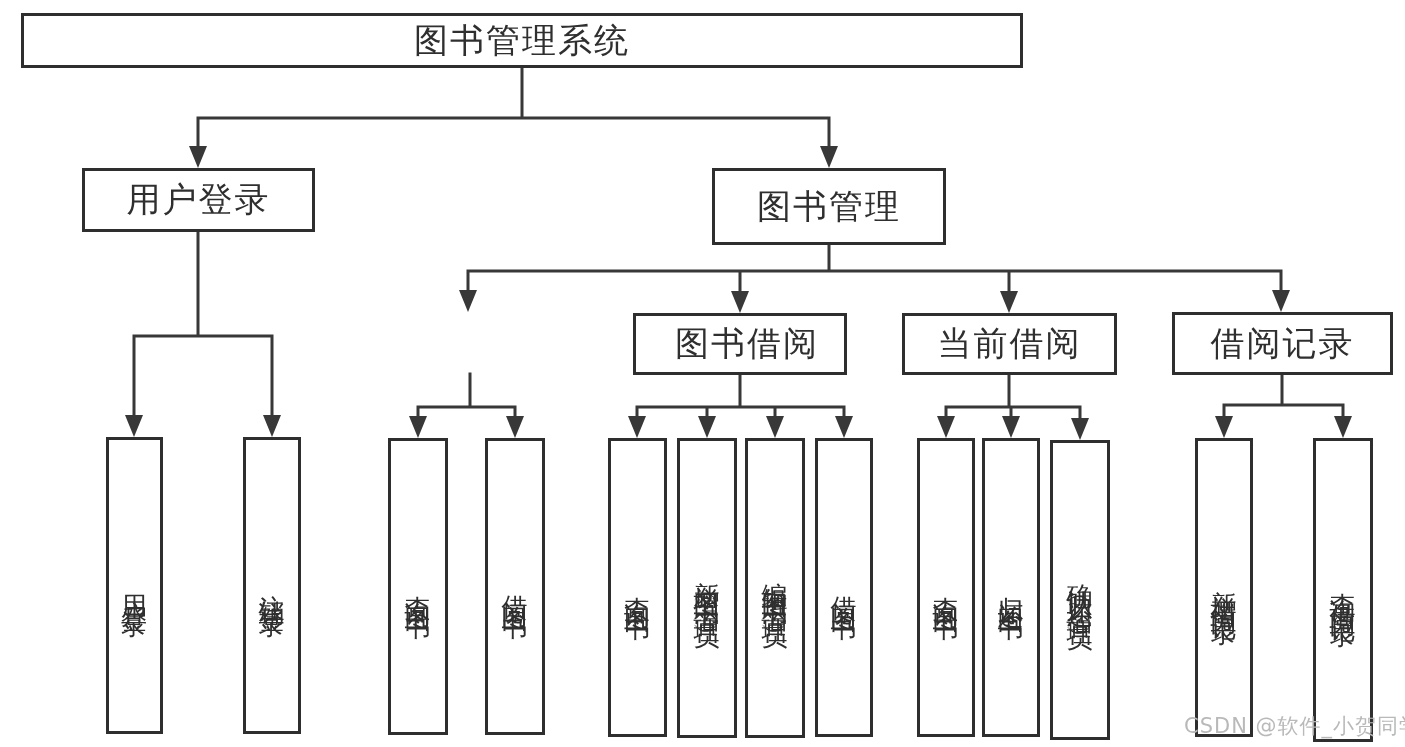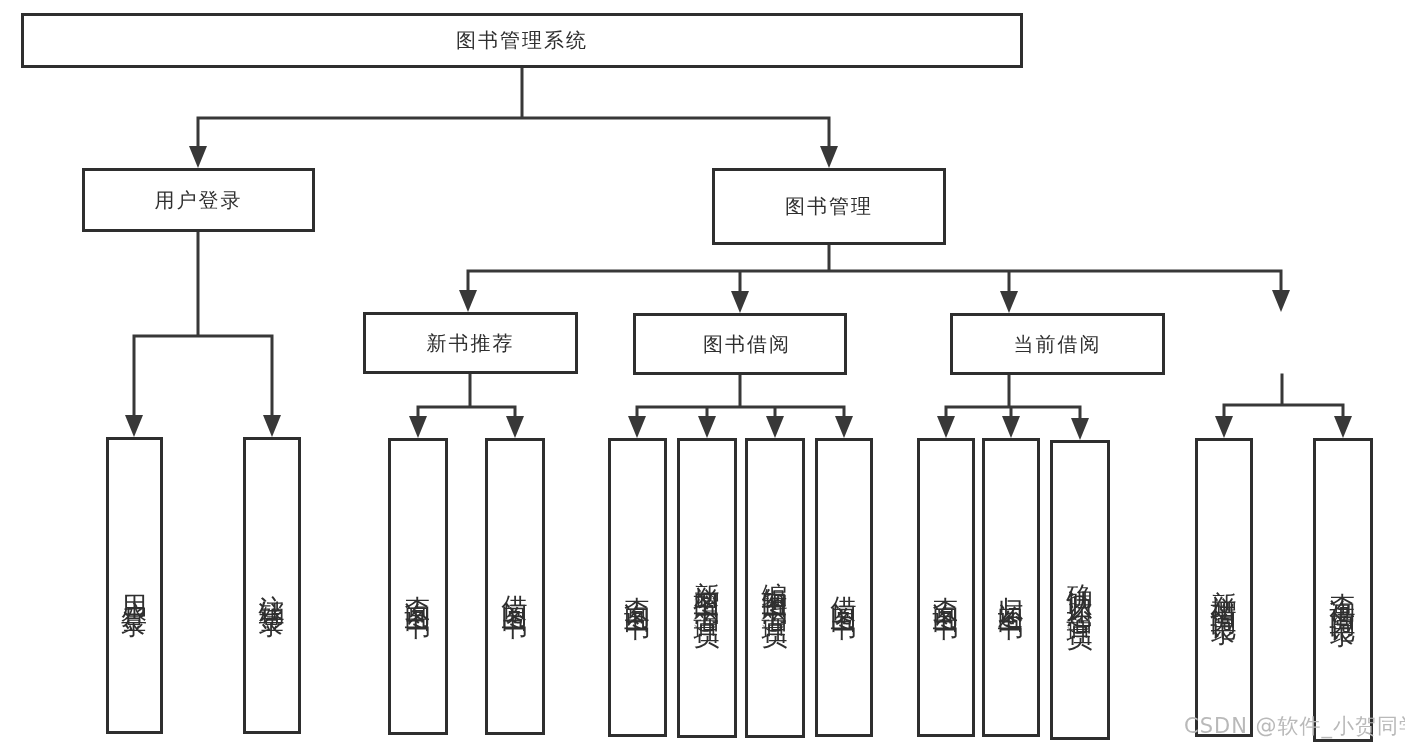--- a/index.html
+++ b/index.html
@@ -21,21 +21,21 @@
     box-sizing: border-box;
     background: #ffffff;
     border: 3px solid #2e2e2e;
     display: flex;
     align-items: center;
     justify-content: center;
     z-index: 2;
     color: #2f2f2f;
   }
   .hbox span {
-    font-size: 20px;
+    font-size: 34px;
     letter-spacing: 2px;
     white-space: nowrap;
     color: #2f2f2f;
   }
   .vbox span {
     writing-mode: vertical-rl;
     text-orientation: mixed;
     font-size: 26px;
     letter-spacing: 6px;
     line-height: 1;
@@ -91,28 +91,28 @@
     <span>图书管理系统</span>
   </div>
 
   <div class="node hbox" style="left: 82px; top: 168px; width: 233px; height: 64px; border-color: rgb(46, 46, 46); color: rgb(47, 47, 47); background: rgb(255, 255, 255);">
     <span>用户登录</span>
   </div>
   <div class="node hbox" style="left: 712px; top: 168px; width: 234px; height: 77px; border-color: rgb(46, 46, 46); color: rgb(47, 47, 47); background: rgb(255, 255, 255);">
     <span>图书管理</span>
   </div>
 
-  <div class="node hbox" style="left: 363px; top: 312px; width: 215px; height: 62px; border-color: rgb(46, 46, 46); color: rgb(47, 47, 47); background: rgb(255, 255, 255);">
-    <span>新书推荐</span>
-  </div>
   <div class="node hbox" style="left: 633px; top: 313px; width: 214px; height: 62px; border-color: rgb(46, 46, 46); color: rgb(47, 47, 47); background: rgb(255, 255, 255); padding-left: 14px;">
     <span>图书借阅</span>
   </div>
-  <div class="node hbox" style="left: 902px; top: 313px; width: 215px; height: 62px; border-color: rgb(46, 46, 46); color: rgb(47, 47, 47); background: rgb(255, 255, 255); margin-left: 48px;">
+  <div class="node hbox" style="left: 902px; top: 313px; width: 215px; height: 62px; border-color: rgb(46, 46, 46); color: rgb(47, 47, 47); background: rgb(255, 255, 255);">
     <span>当前借阅</span>
+  </div>
+  <div class="node hbox" style="left: 1172px; top: 312px; width: 221px; height: 63px; border-color: rgb(46, 46, 46); color: rgb(47, 47, 47); background: rgb(255, 255, 255);">
+    <span>借阅记录</span>
   </div>
 
   <div class="node vbox" style="left: 106px; top: 437px; width: 57px; height: 297px; border-color: rgb(46, 46, 46); color: rgb(47, 47, 47); background: rgb(255, 255, 255);">
     <span>用户登录</span>
   </div>
   <div class="node vbox" style="left: 243px; top: 437px; width: 58px; height: 297px; border-color: rgb(46, 46, 46); color: rgb(47, 47, 47); background: rgb(255, 255, 255);">
     <span>注销登录</span>
   </div>
   <div class="node vbox" style="left: 388px; top: 438px; width: 60px; height: 297px; border-color: rgb(46, 46, 46); color: rgb(47, 47, 47); background: rgb(255, 255, 255);">
     <span>查询图书</span>

